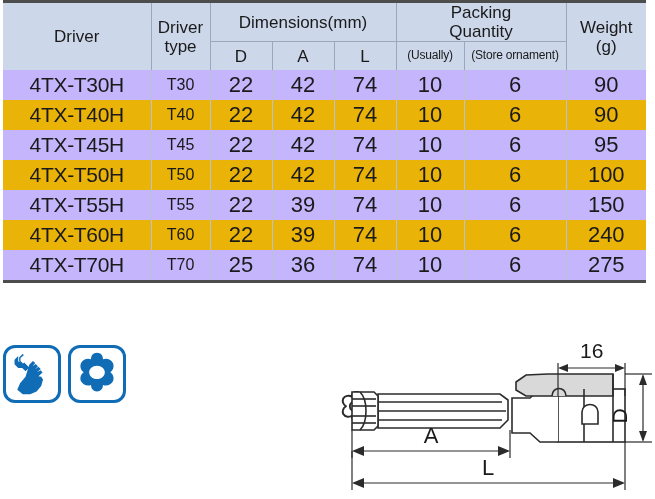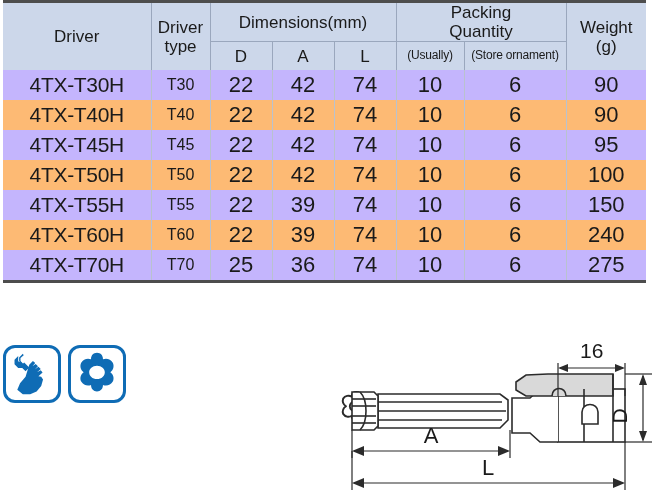--- a/index.html
+++ b/index.html
@@ -60,21 +60,21 @@
   .bd {
     border-left: 1px solid #b9c2cf;
     border-right: 1px solid #b9c2cf;
     font-size: 22px;
     height: 30px;
     line-height: 30px;
     background: #c4b5fd;
   }
   .bd.nolft { border-left: none; }
   .bd.norgt { border-right: none; }
-  tr.alt .bd { background: #fdba74; }
+  tr.alt .bd { background: #eab308; }
   .model-cell {
     font-weight: bold;
     font-size: 21px;
     letter-spacing: -0.3px;
   }
   .drv-cell { font-size: 16px; }
 
   
   #icon-row {
     position: absolute;

